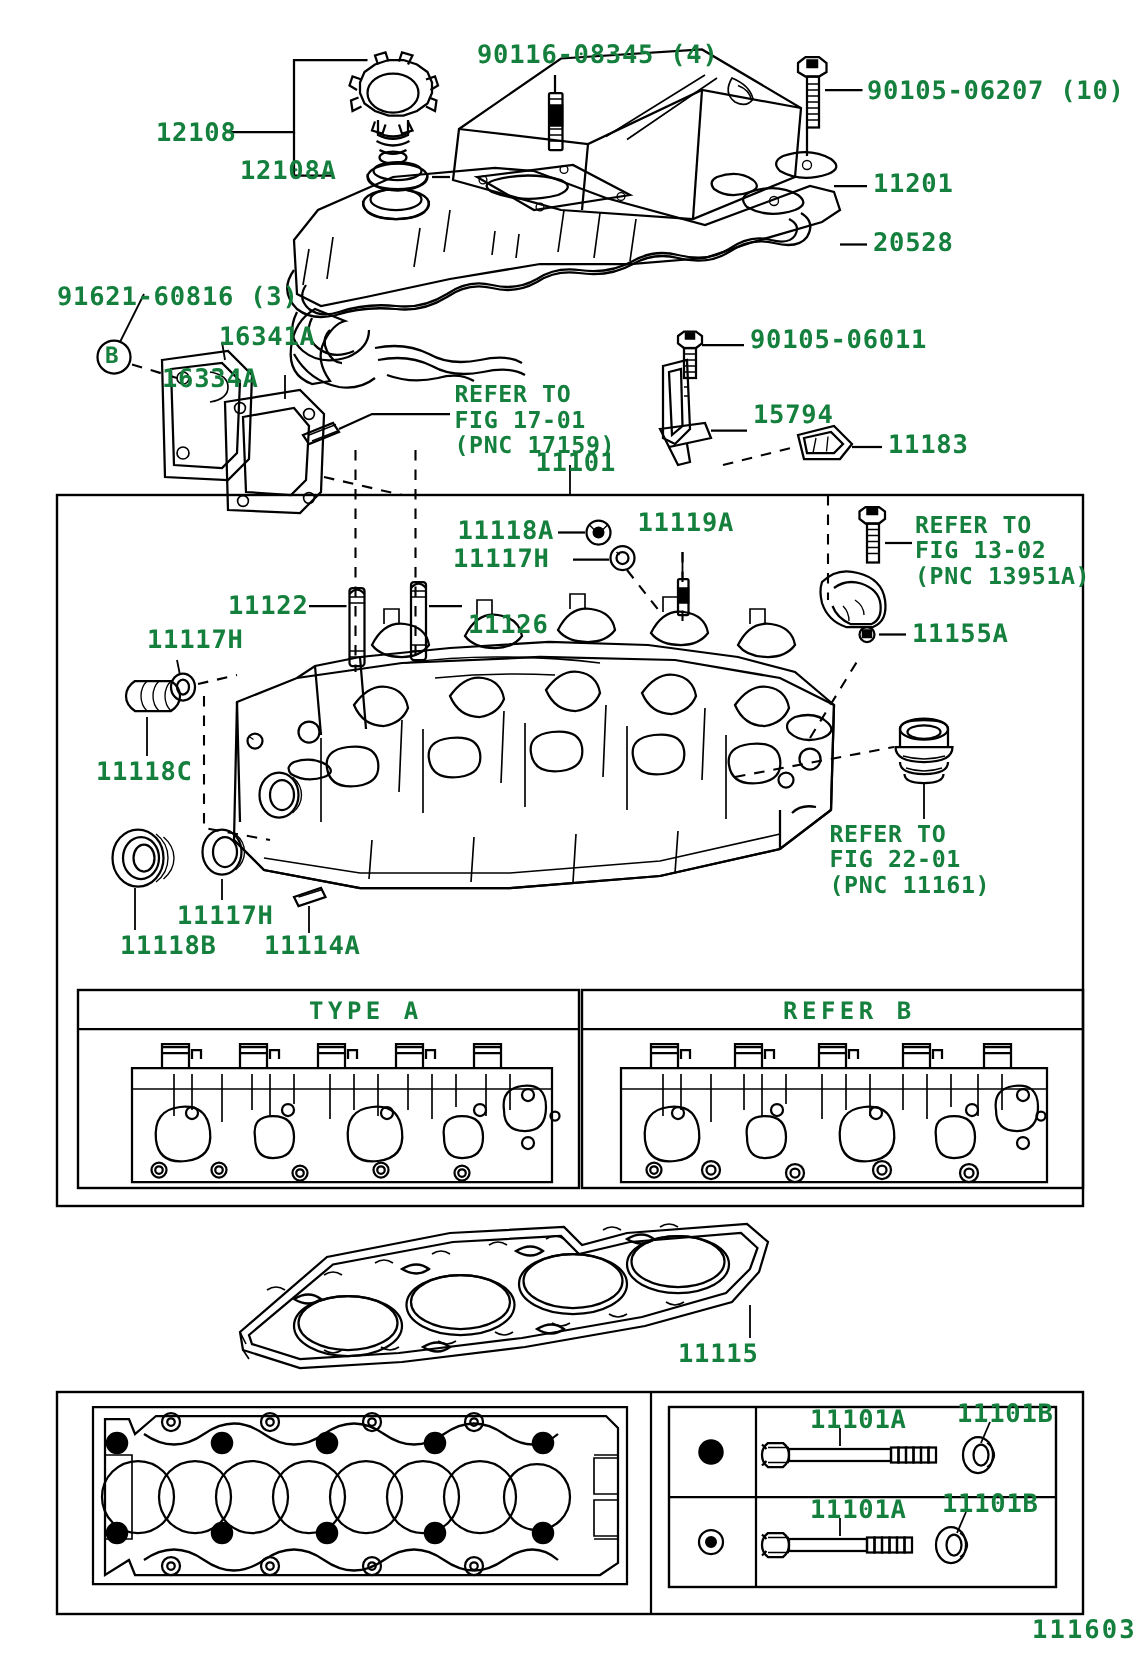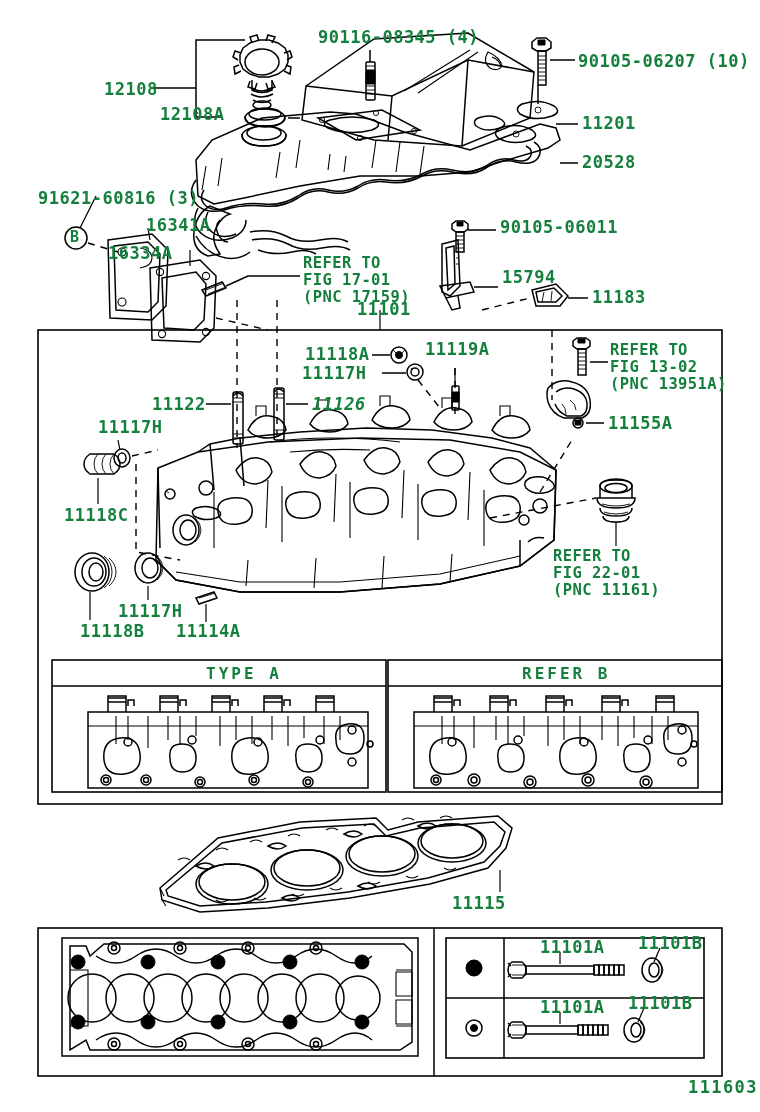--- a/index.html
+++ b/index.html
@@ -665,21 +665,21 @@
   <div class="lbl" style="left:357px;top:300px;">11101</div>
 
   <div class="lbl" style="left:305px;top:345px;">11118A</div>
   <div class="lbl" style="left:302px;top:364px;">11117H</div>
   <div class="lbl" style="left:425px;top:340px;">11119A</div>
   <div class="lbl ref" style="left:610px;top:342px;white-space:pre;">REFER TO
 FIG 13-02
 (PNC 13951A)</div>
   <div class="lbl" style="left:608px;top:414px;">11155A</div>
   <div class="lbl" style="left:152px;top:395px;">11122</div>
-  <div class="lbl" style="left:312px;top:395px;font-style:italic;">11126</div>
+  <div class="lbl" style="left:312px;top:408px;">11126</div>
   <div class="lbl" style="left:98px;top:418px;">11117H</div>
   <div class="lbl" style="left:64px;top:506px;">11118C</div>
   <div class="lbl" style="left:80px;top:622px;">11118B</div>
   <div class="lbl" style="left:118px;top:602px;">11117H</div>
   <div class="lbl" style="left:176px;top:622px;">11114A</div>
   <div class="lbl ref" style="left:553px;top:548px;white-space:pre;">REFER TO
 FIG 22-01
 (PNC 11161)</div>
 
   <div class="lbl typ" style="left:186px;top:664px;margin-left:20px;">TYPE A</div>

